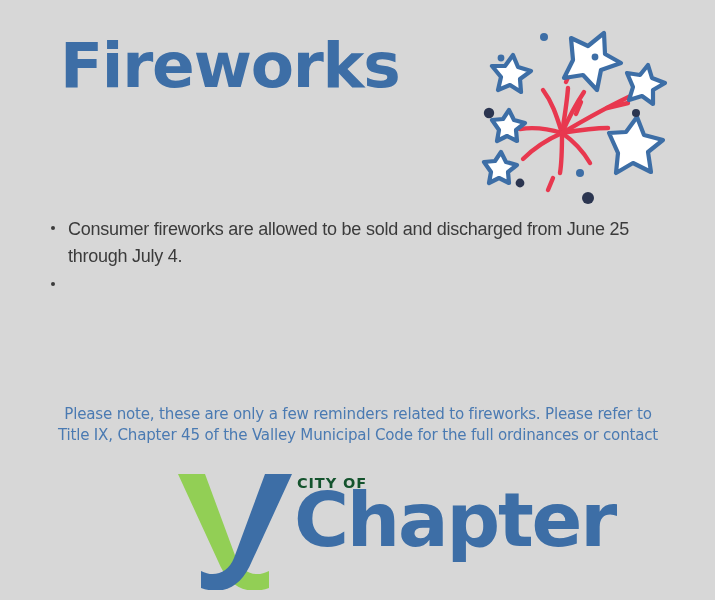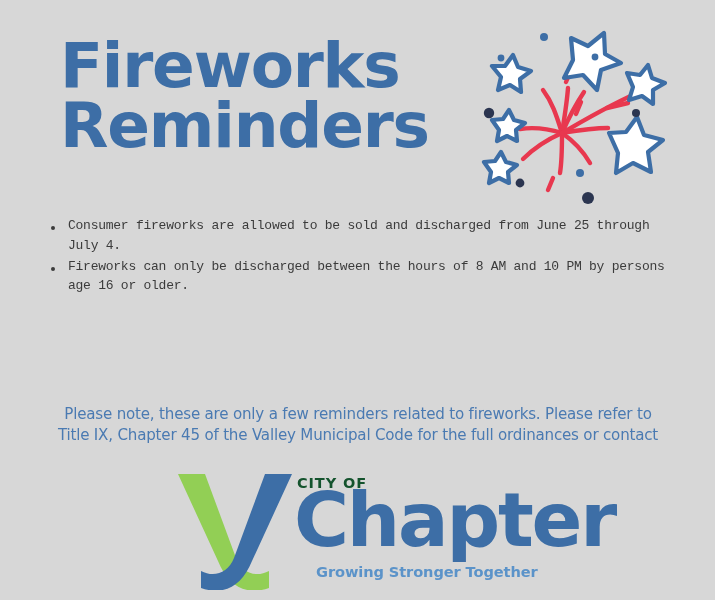--- a/index.html
+++ b/index.html
@@ -54,22 +54,22 @@
     top: 216px;
     width: 620px;
     margin: 0;
     padding: 0;
     list-style: none;
   }
   .bullets li {
     position: relative;
     padding-left: 20px;
     margin-bottom: 1px;
-    font-family: Liberation Mono, monospace;
-    font-size: 13px;
+    font-family: Liberation Sans, sans-serif;
+    font-size: 18px;
     line-height: 1.52;
     color: #3b3b3b;
     letter-spacing: -0.25px;
   }
   .bullets li .dot {
     position: absolute;
     left: 3px;
     top: 10px;
     width: 4px;
     height: 4px;
@@ -146,21 +146,20 @@
     color: #5b93c9;
   }
 </style>
 </head>
 <body>
 
 <div class="poster">
 
   <div class="title-block">
     <div class="title-line">Fireworks</div>
-    <div class="title-line">Reminders</div>
   </div>
 
   <div class="fireworks-art">
     <svg viewBox="0 0 230 195" width="230" height="195" xmlns="http://www.w3.org/2000/svg">
 
       <g fill="none" stroke="#e8384f" stroke-width="4.4" stroke-linecap="round">
         <path d="M92,115 C86,96 82,84 73,72"></path>
         <path d="M92,115 C95,96 97,84 98,70"></path>
         <path d="M92,115 C99,99 106,86 114,74"></path>
         <path d="M92,115 C76,110 63,109 50,111"></path>
@@ -203,21 +202,20 @@
     </svg>
   </div>
 
   <ul class="bullets">
     <li>
       <span class="dot"></span>
       <span>Consumer fireworks are allowed to be sold and discharged from June 25 through July 4.</span>
     </li>
     <li>
       <span class="dot"></span>
-      <span>Fireworks can only be discharged between the hours of 8 AM and 10 PM by persons age 16 or older.</span>
     </li>
   </ul>
 
   <div class="note">
     <div>Please note, these are only a few reminders related to fireworks. Please refer to</div>
     <div>Title IX, Chapter 45 of the Valley Municipal Code for the full ordinances or contact</div>
   </div>
 
   <div class="logo">
 
@@ -226,18 +224,17 @@
 
         <path d="M6,2 L33,2 L64,86 C70,101 84,106 97,99 L97,116 C74,124 56,114 46,89 Z" fill="#92cf55"></path>
 
         <path d="M120,2 L93,2 L62,86 C56,101 42,106 29,99 L29,116 C52,124 70,114 80,89 Z" fill="#3d6ea6"></path>
       </svg>
     </div>
 
     <div class="logo-text">
       <div class="city-of">CITY OF</div>
       <div class="valley-word">Chapter</div>
-      <div class="tagline">Growing Stronger Together</div>
     </div>
 
   </div>
 
 </div>
 
 </body></html>

